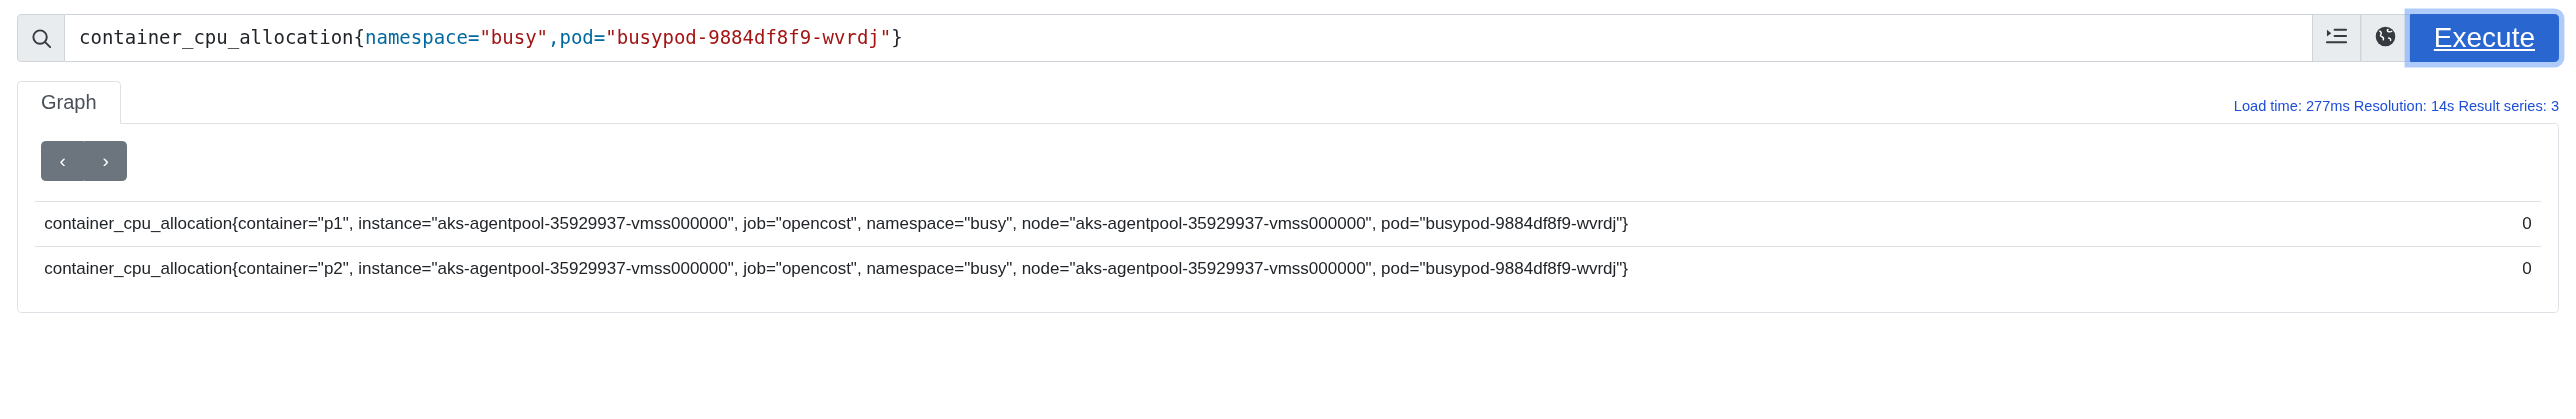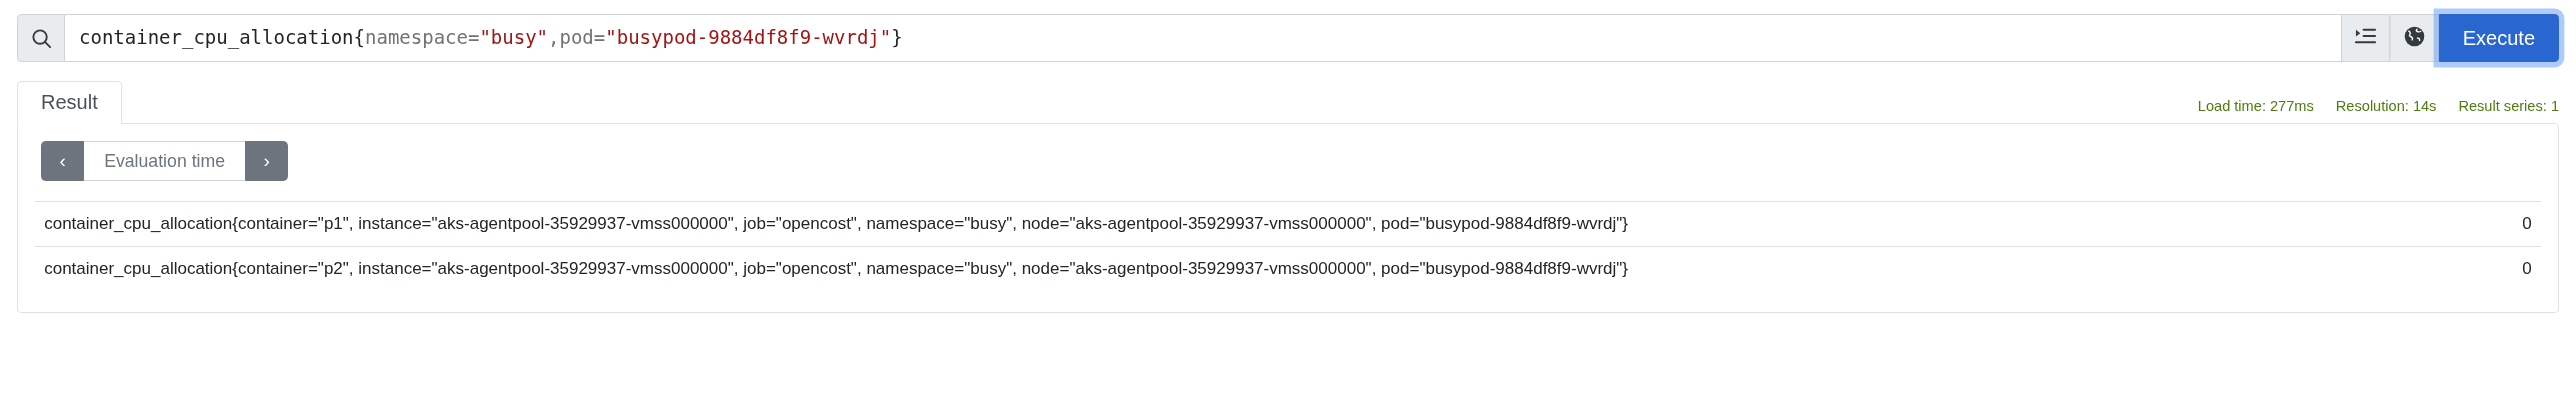--- a/index.html
+++ b/index.html
@@ -62,21 +62,21 @@
     overflow: hidden;
   }
   .expr-text {
     font-family: "DejaVu Sans Mono", "Liberation Mono", monospace;
     font-size: 19px;
     line-height: 1.25;
     white-space: pre;
     color: #212529;
   }
   .tok-metric { color: #212529; }
-  .tok-label  { color: #737373; }
+  .tok-label  { color: #0369a1; }
   .tok-string { color: #a31515; }
   .tok-punct  { color: #212529; }
 
   .icon-btn {
     width: 49px;
     flex: 0 0 49px;
     background: #e9ecef;
     border: 0.8px solid #ced4da;
     border-left: 0.8px solid #dee2e6;
     display: flex;
@@ -84,32 +84,33 @@
     justify-content: center;
     box-sizing: border-box;
     cursor: pointer;
   }
   .icon-btn.first { border-left: 0.8px solid #ced4da; }
 
   .execute-btn {
     flex: 0 0 auto;
     background: #2a66d0;
     color: #ffffff;
-    font-size: 20px;
+    font-size: 28px;
     border: 0.8px solid #2a66d0;
     border-radius: 0 4.6px 4.6px 0;
     padding: 0 23px;
     display: flex;
     align-items: center;
     justify-content: center;
     box-sizing: border-box;
     cursor: pointer;
     box-shadow: 0 0 0 5.4px rgba(110,160,245,0.55);
     position: relative;
     z-index: 3;
+    text-decoration: underline;
   }
 
   
   .tabs-row {
     position: relative;
     margin-top: 20px;
     display: flex;
     align-items: flex-end;
     height: 41px;
   }
@@ -129,23 +130,23 @@
     border-color: #dee2e6 #dee2e6 #ffffff;
   }
   .tab.link {
     color: #2a66d0;
   }
   .stats {
     position: absolute;
     right: 0;
     bottom: 9.2px;
     display: flex;
-    gap: 22px;
+    gap: 4px;
     font-size: 14.6px;
-    color: #4d7c0f;
+    color: #1d4ed8;
     white-space: nowrap;
   }
 
   
   .card {
     border: 0.8px solid #dee2e6;
     border-top: 0.8px solid #dee2e6;
     border-radius: 0 4.6px 4.6px 4.6px;
     background: #ffffff;
     padding: 17px 17px 20px 17px;
@@ -277,38 +278,35 @@
 
     </div>
 
     <div class="execute-btn">
       <span>Execute</span>
     </div>
   </div>
 
   <div class="tabs-row">
     <div class="tab active">
-      <span>Result</span>
+      <span>Graph</span>
     </div>
 
     <div class="stats">
       <span>Load time: 277ms</span>
       <span>Resolution: 14s</span>
-      <span>Result series: 1</span>
+      <span>Result series: 3</span>
     </div>
   </div>
 
   <div class="card">
 
     <div class="eval-group">
       <div class="eval-arrow left">
         <span>‹</span>
-      </div>
-      <div class="eval-input">
-        <span>Evaluation time</span>
       </div>
       <div class="eval-arrow right">
         <span>›</span>
       </div>
     </div>
 
     <table class="result-table">
       <tbody>
           <tr>
             <td class="series"><span>container_cpu_allocation</span><span>{</span><span class="lbl-key">container</span><span>=</span><span class="lbl-val">"p1"</span><span>, </span><span class="lbl-key">instance</span><span>=</span><span class="lbl-val">"aks-agentpool-35929937-vmss000000"</span><span>, </span><span class="lbl-key">job</span><span>=</span><span class="lbl-val">"opencost"</span><span>, </span><span class="lbl-key">namespace</span><span>=</span><span class="lbl-val">"busy"</span><span>, </span><span class="lbl-key">node</span><span>=</span><span class="lbl-val">"aks-agentpool-35929937-vmss000000"</span><span>, </span><span class="lbl-key">pod</span><span>=</span><span class="lbl-val">"busypod-9884df8f9-wvrdj"</span><span>}</span></td>

